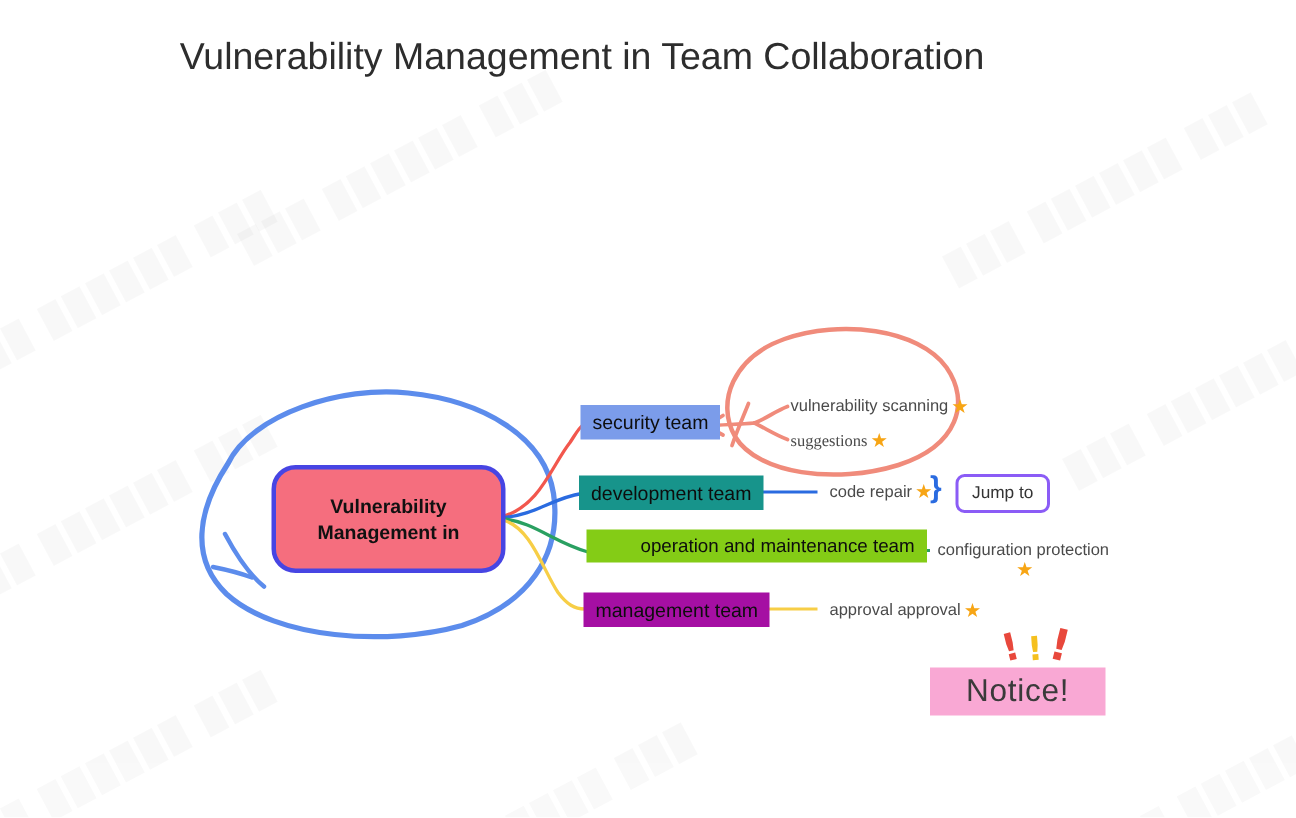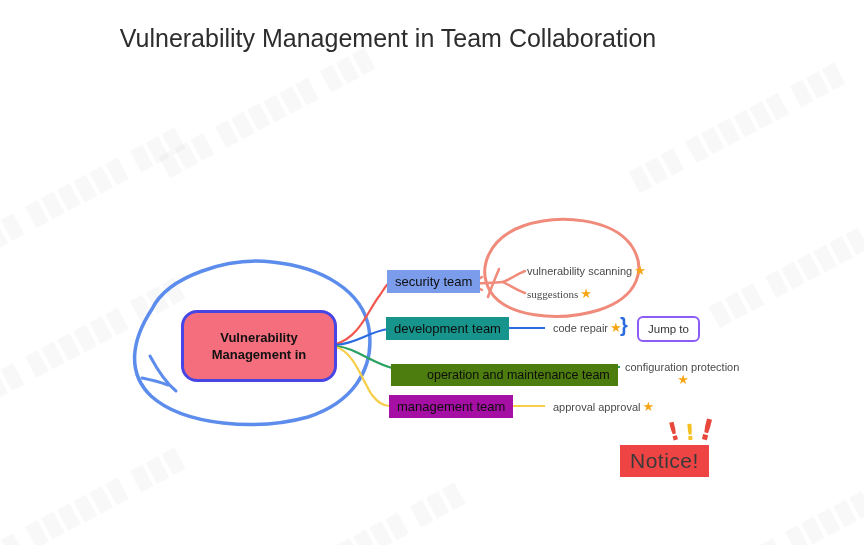--- a/index.html
+++ b/index.html
@@ -23,21 +23,21 @@
     background:#F56E7E;border:3px solid #4745E3;border-radius:16px;
     display:flex;flex-direction:column;align-items:center;justify-content:center;
     font-size:13px;font-weight:700;color:#111;line-height:1.32;text-align:center;
   }
   .branch{
     position:absolute;z-index:2;font-size:13px;color:#0d0d0d;
     padding:4px 8px;white-space:nowrap;
   }
   .b-security{left:387px;top:270px;background:#7B9CEA;}
   .b-development{left:386px;top:317px;background:#17948B;}
-  .b-operation{left:391px;top:364px;background:#4d7c0f;font-size:12.5px;padding-left:36px;}
+  .b-operation{left:391px;top:353px;background:#84cc16;font-size:12.5px;padding-left:36px;}
   .b-management{left:389px;top:395px;background:#A50FA3;}
   .subitem{
     position:absolute;z-index:2;font-size:11px;color:#4a4a4a;white-space:nowrap;
     display:flex;align-items:center;
   }
   .s-vuln{left:527px;top:264px;}
   .s-sugg{left:527px;top:287px;font-family:Liberation Serif, serif;}
   .s-code{left:553px;top:321px;}
   .s-conf{left:625px;top:361px;flex-direction:column;}
   .s-reso{left:553px;top:400px;}
@@ -46,22 +46,22 @@
     position:absolute;left:620px;top:314px;z-index:2;color:#2A6BE0;
     font-size:20px;font-weight:700;
   }
   .jump-btn{
     position:absolute;left:637px;top:316px;z-index:2;height:22px;padding:0 9px;
     background:#fff;border:2px solid #8b5cf6;border-radius:6px;
     font-size:11.5px;color:#333;display:flex;align-items:center;
     font-family:"Liberation Sans", sans-serif;
   }
   .notice{
-    position:absolute;left:620px;top:445px;z-index:2;background:#ef4444;
-    padding:4px 10px;font-size:21px;color:#3a3a3a;letter-spacing:0.5px;
+    position:absolute;left:620px;top:445px;z-index:2;background:#f9a8d4;
+    padding:4px 24px;font-size:21px;color:#3a3a3a;letter-spacing:0.5px;
   }
   .excl{position:absolute;left:668px;top:416px;z-index:3;}
   .excl span{
     display:inline-block;font-weight:900;font-family:"DejaVu Sans", sans-serif;
     line-height:1;
   }
   .ex1{color:#E8483C;font-size:25px;transform:rotate(-14deg);}
   .ex2{color:#F5C01E;font-size:22px;transform:rotate(-4deg);margin-left:1px;}
   .ex3{color:#E8483C;font-size:29px;transform:rotate(14deg);margin-left:1px;}
 </style>

